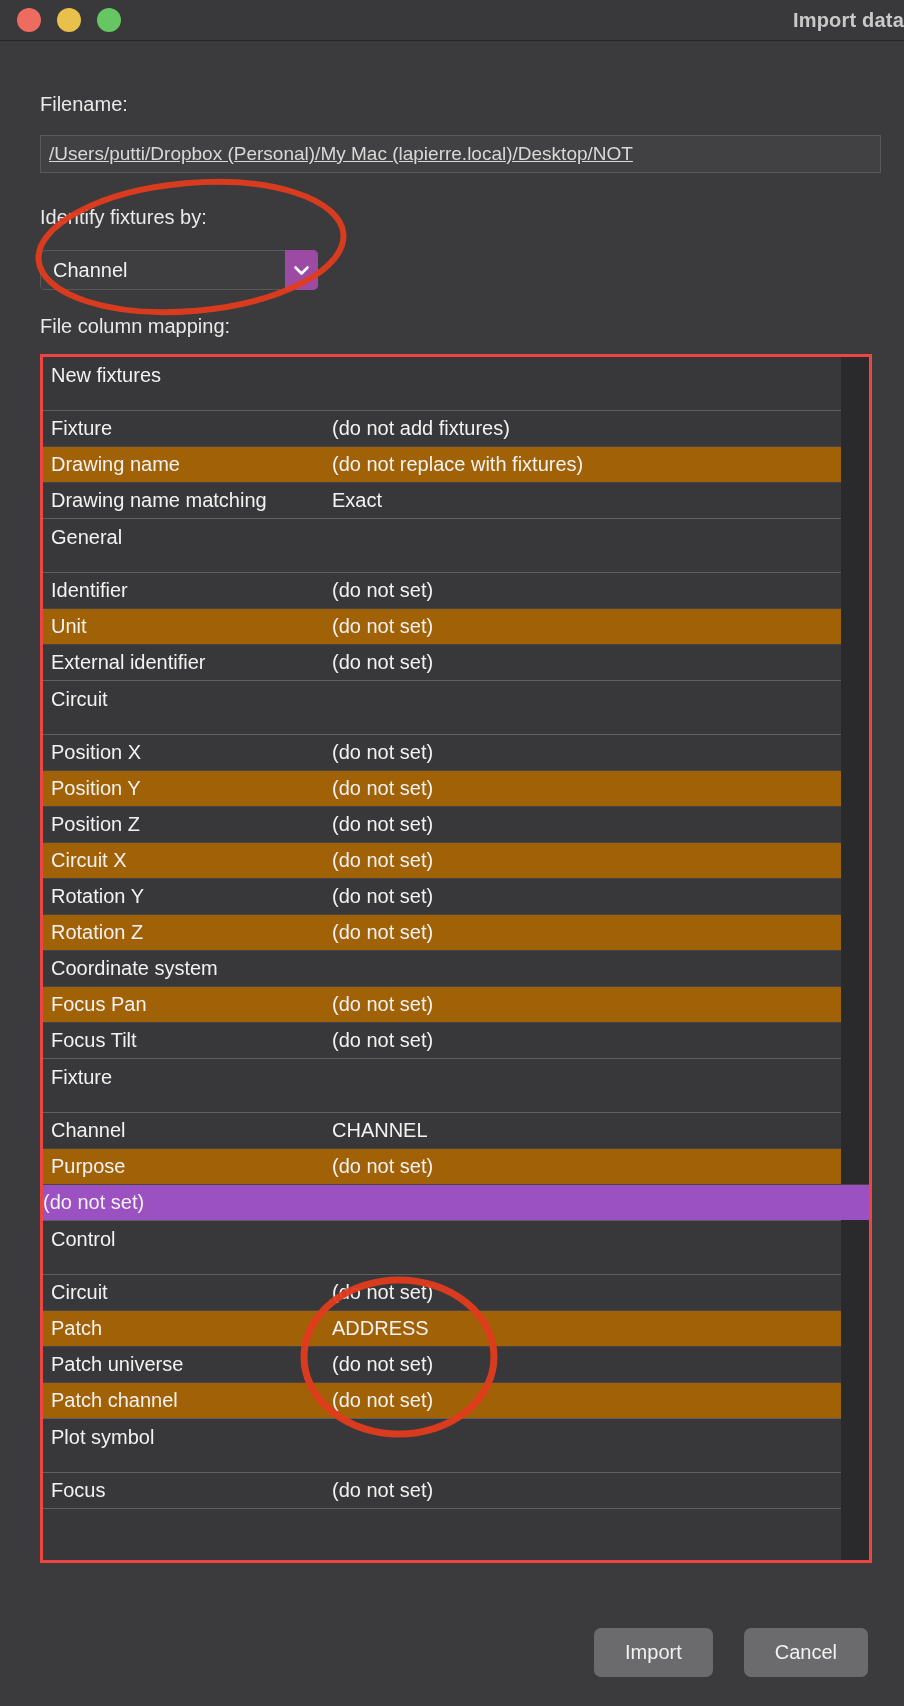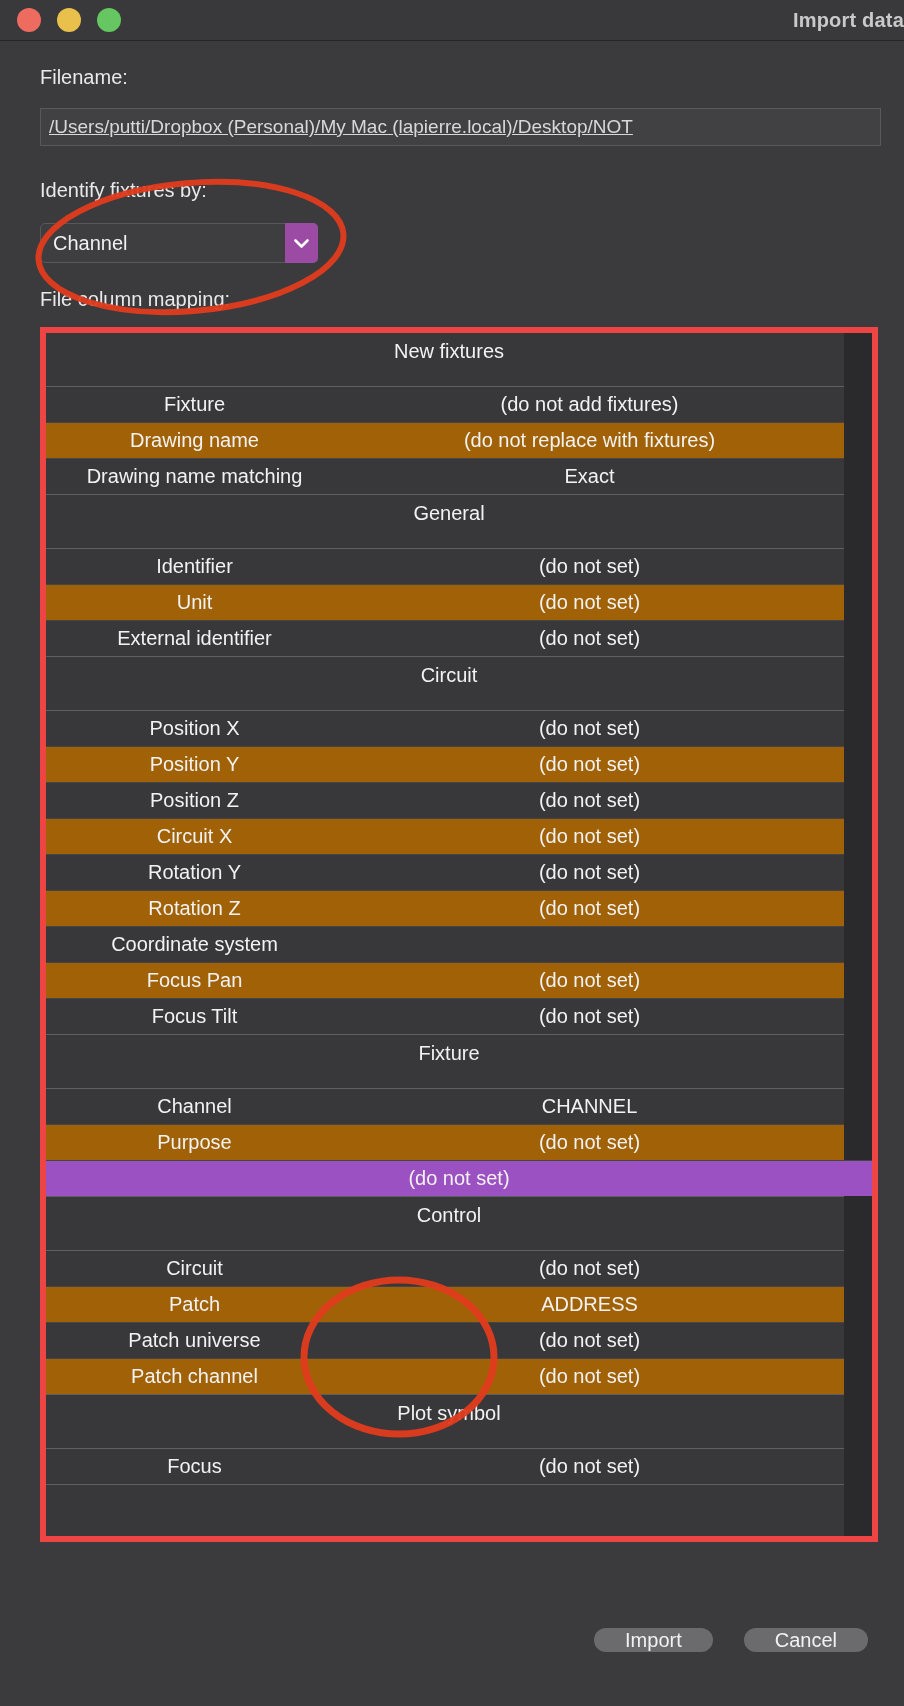--- a/index.html
+++ b/index.html
@@ -16,21 +16,21 @@
   }
   .lights{position:absolute;left:17px;top:8px;display:flex;gap:16px}
   .light{width:24px;height:24px;border-radius:50%;border:none;padding:0;cursor:default}
   .light.red{background:#ed6b5f}
   .light.yellow{background:#e9c04b}
   .light.green{background:#65c662}
   .win-title{color:#c9c9c9;font-size:20px;font-weight:700;letter-spacing:.2px}
   
   .content{padding:0 0 0 40px}
   .lbl{color:#e9e9e9;font-size:20px;line-height:24px}
-  .lbl.filename{margin-top:24px}
+  .lbl.filename{margin-top:51px}
   .filename-input{
     display:block;margin-top:19px;width:831px;height:36px;
     background:#414143;border:1px solid #59595b;color:#d8d8d8;
     font-family:"Liberation Sans", sans-serif;font-size:19px;padding:0 0 0 8px;
     white-space:nowrap;overflow:hidden;box-sizing:content-box;text-decoration:underline;
   }
   .lbl.identify{margin-top:32px}
   .dropdown{
     margin-top:21px;width:276px;height:38px;position:relative;
     background:#3e3e40;border:1px solid #58585a;border-radius:5px;
@@ -38,22 +38,22 @@
   }
   .dropdown .dd-text{color:#f0f0f0;font-size:20px;padding-left:12px}
   .dd-btn{
     position:absolute;right:-1px;top:-1px;width:33px;height:40px;
     background:#9c4ba4;border:none;border-radius:0 5px 5px 0;
     display:flex;align-items:center;justify-content:center;padding:0;
   }
   .lbl.mapping{margin-top:24px}
   
   .table{
-    margin-top:16px;width:826px;border:6px solid #ef4444;
-    background:#38383a;position:relative;text-align:center;
+    margin-top:16px;width:826px;border:3px solid #ef4444;
+    background:#38383a;position:relative;
   }
   .scroll-strip{
     position:absolute;top:0;right:0;width:28px;height:100%;
     background:#2a2a2c;z-index:1;
   }
   .group-header{
     height:46px;padding:7px 0 0 8px;margin-right:28px;
     background:#38383a;color:#f2f2f2;font-size:20px;
     border-top:1px solid #5f5f61;border-bottom:1px solid #5f5f61;
   }
@@ -64,21 +64,21 @@
   }
   .row.dark{background:#a16207}
   .row + .row{border-top:1px solid #454548}
   .row .field{flex:0 0 281px;padding-left:8px;white-space:nowrap}
   .row .value{flex:1;white-space:nowrap}
   .row.selected{background:#9b51c1;margin-right:0;position:relative;z-index:2}
   .filler{height:51px;background:#38383a;border-top:1px solid #5f5f61;margin-right:28px}
   
   .footer{position:absolute;top:1628px;right:36px;display:flex;gap:31px}
   .btn{
-    height:24px;padding:0 31px;border:none;border-radius:15px;
+    height:49px;padding:0 31px;border:none;border-radius:7px;
     background:#6b6b6d;color:#f2f2f2;font-size:20px;
     font-family:"Liberation Sans", sans-serif;
   }
   
   .annotation-overlay{
     position:absolute;left:0;top:0;width:904px;height:1706px;
     pointer-events:none;z-index:9;
   }
 </style>
 </head>

